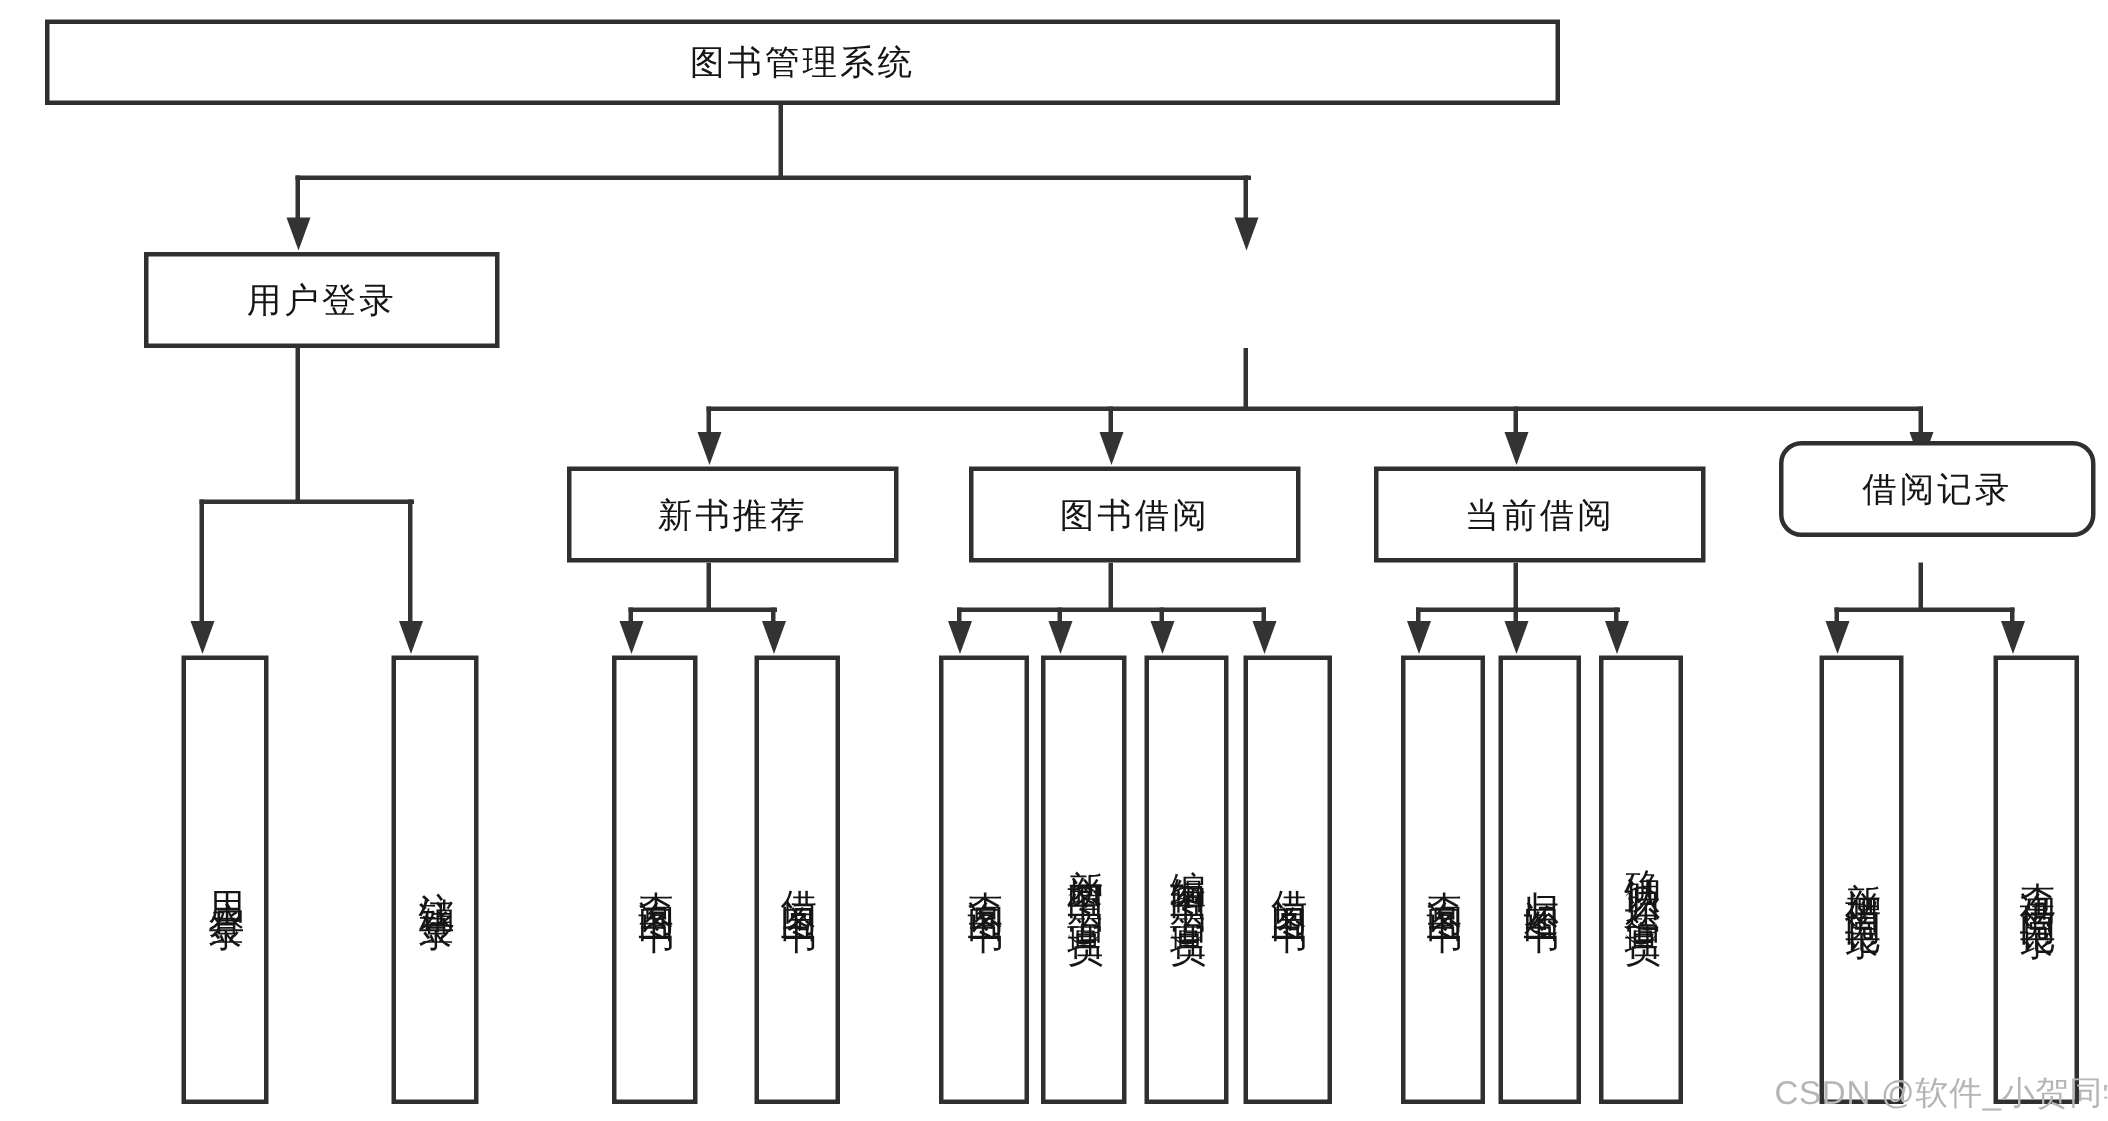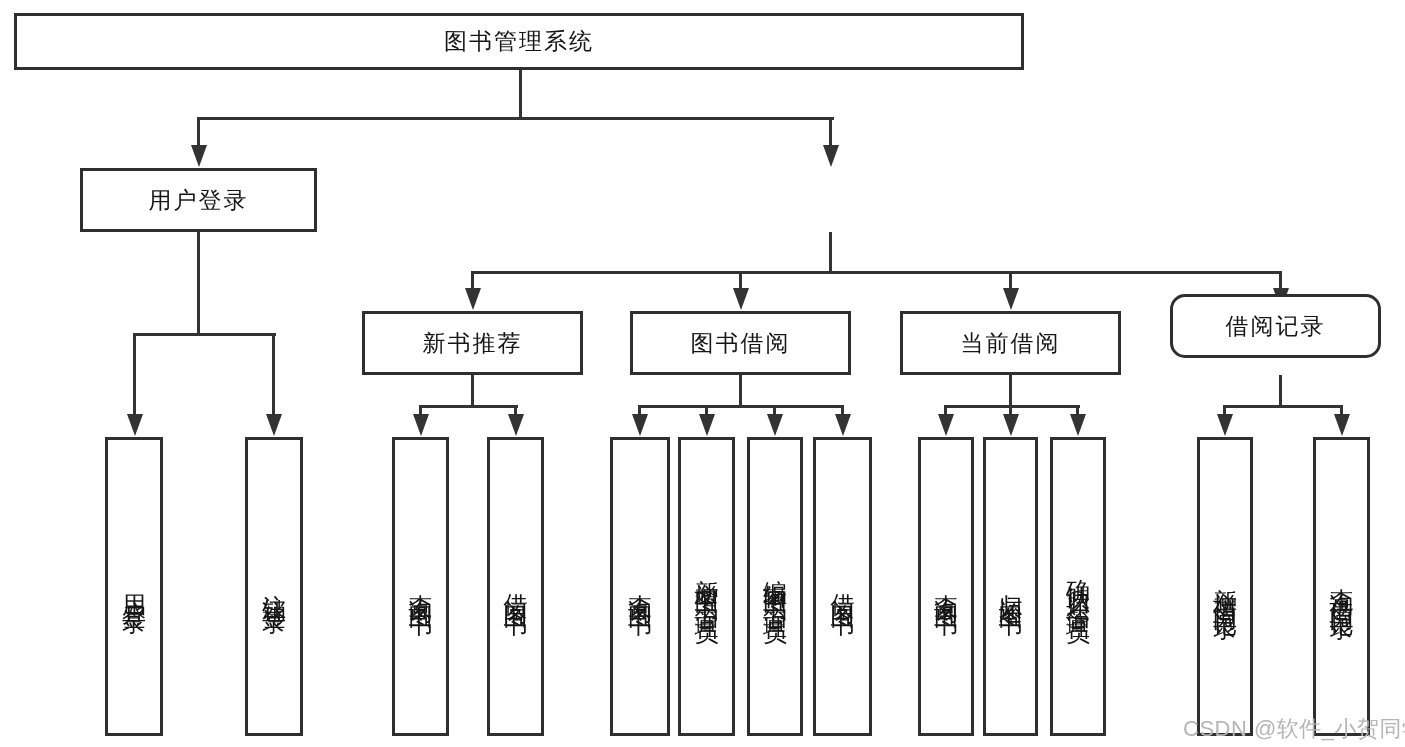--- a/index.html
+++ b/index.html
@@ -17,20 +17,21 @@
   }
   .node {
     position: absolute;
     box-sizing: border-box;
     border: 3px solid #2f2f2f;
     background: #ffffff;
     display: flex;
     align-items: center;
     justify-content: center;
     color: #151515;
+    margin-left: 16px;
   }
   .h-node span {
     font-size: 23px;
     letter-spacing: 2px;
     white-space: nowrap;
   }
   .leaf span {
     writing-mode: vertical-rl;
     text-orientation: mixed;
     font-size: 24px;

